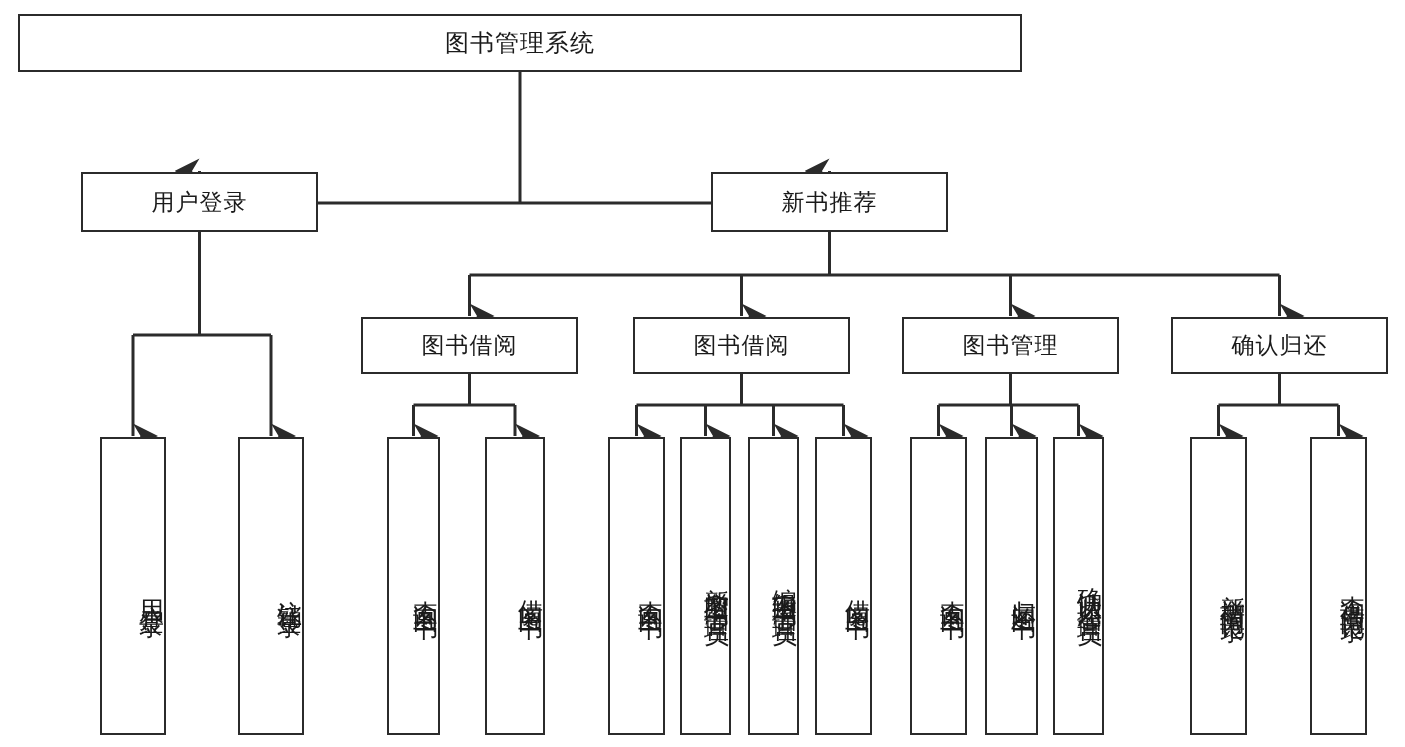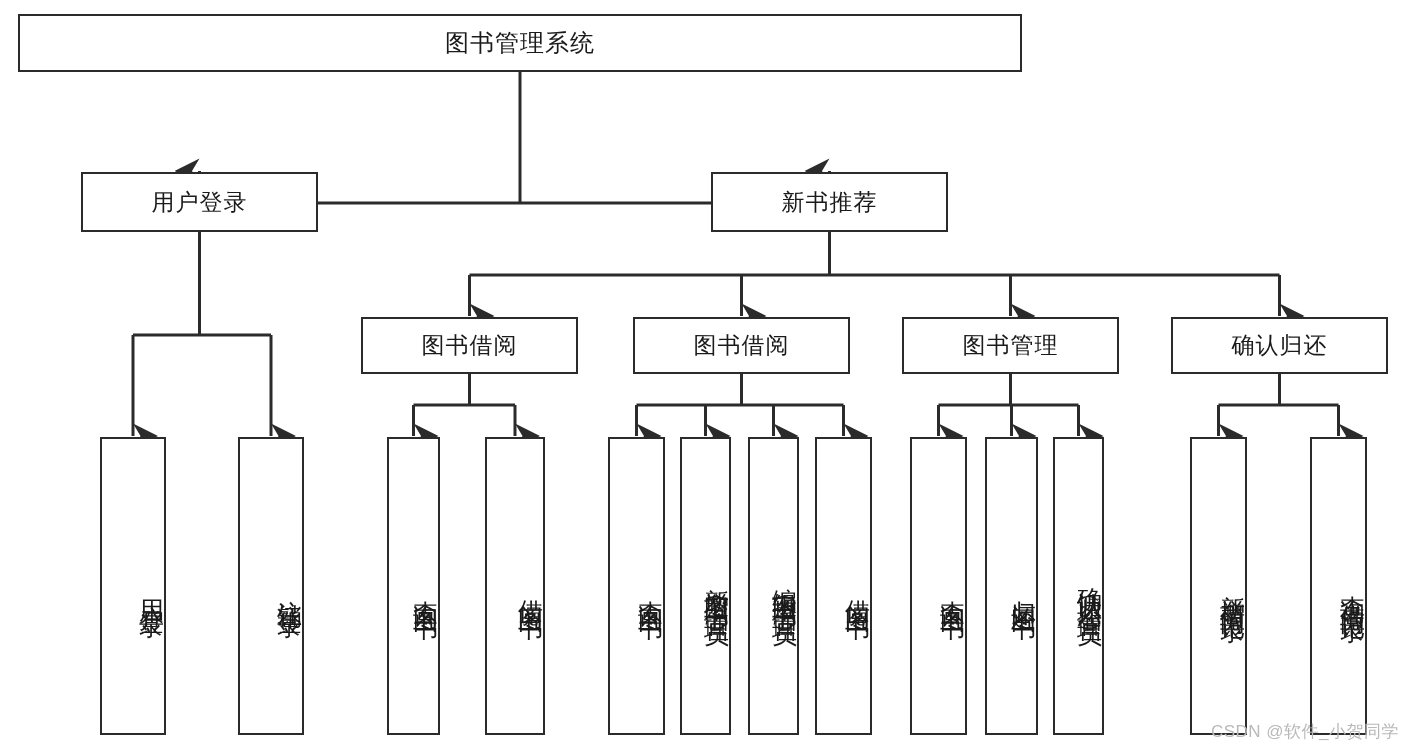--- a/index.html
+++ b/index.html
@@ -169,14 +169,13 @@
         <span class="lbl">确认归还（管理员）</span>
       </div>
       <div class="node vert" style="left: 1190px; top: 437px; width: 57px; height: 298px;">
         <span class="lbl">新增借阅记录</span>
       </div>
       <div class="node vert" style="left: 1310px; top: 437px; width: 57px; height: 298px;">
         <span class="lbl">查询借阅记录</span>
       </div>
     </div>
 
-  <div id="watermark">CSDN @软件_小贺同学</div>
 </div>
 
 </body></html>

